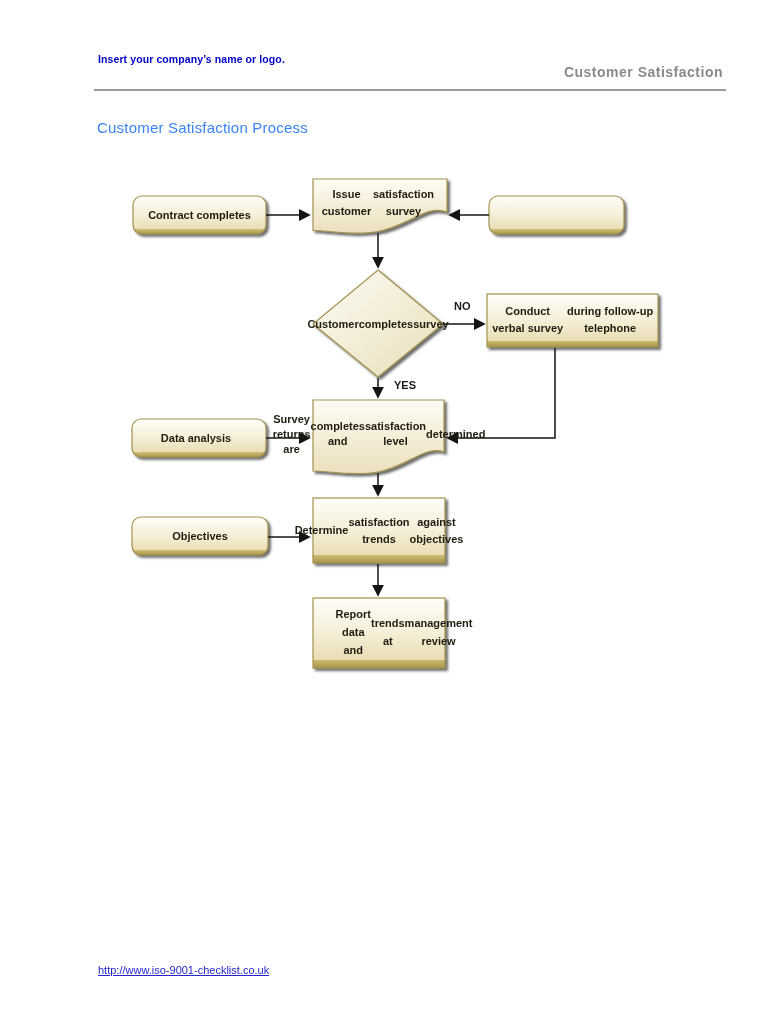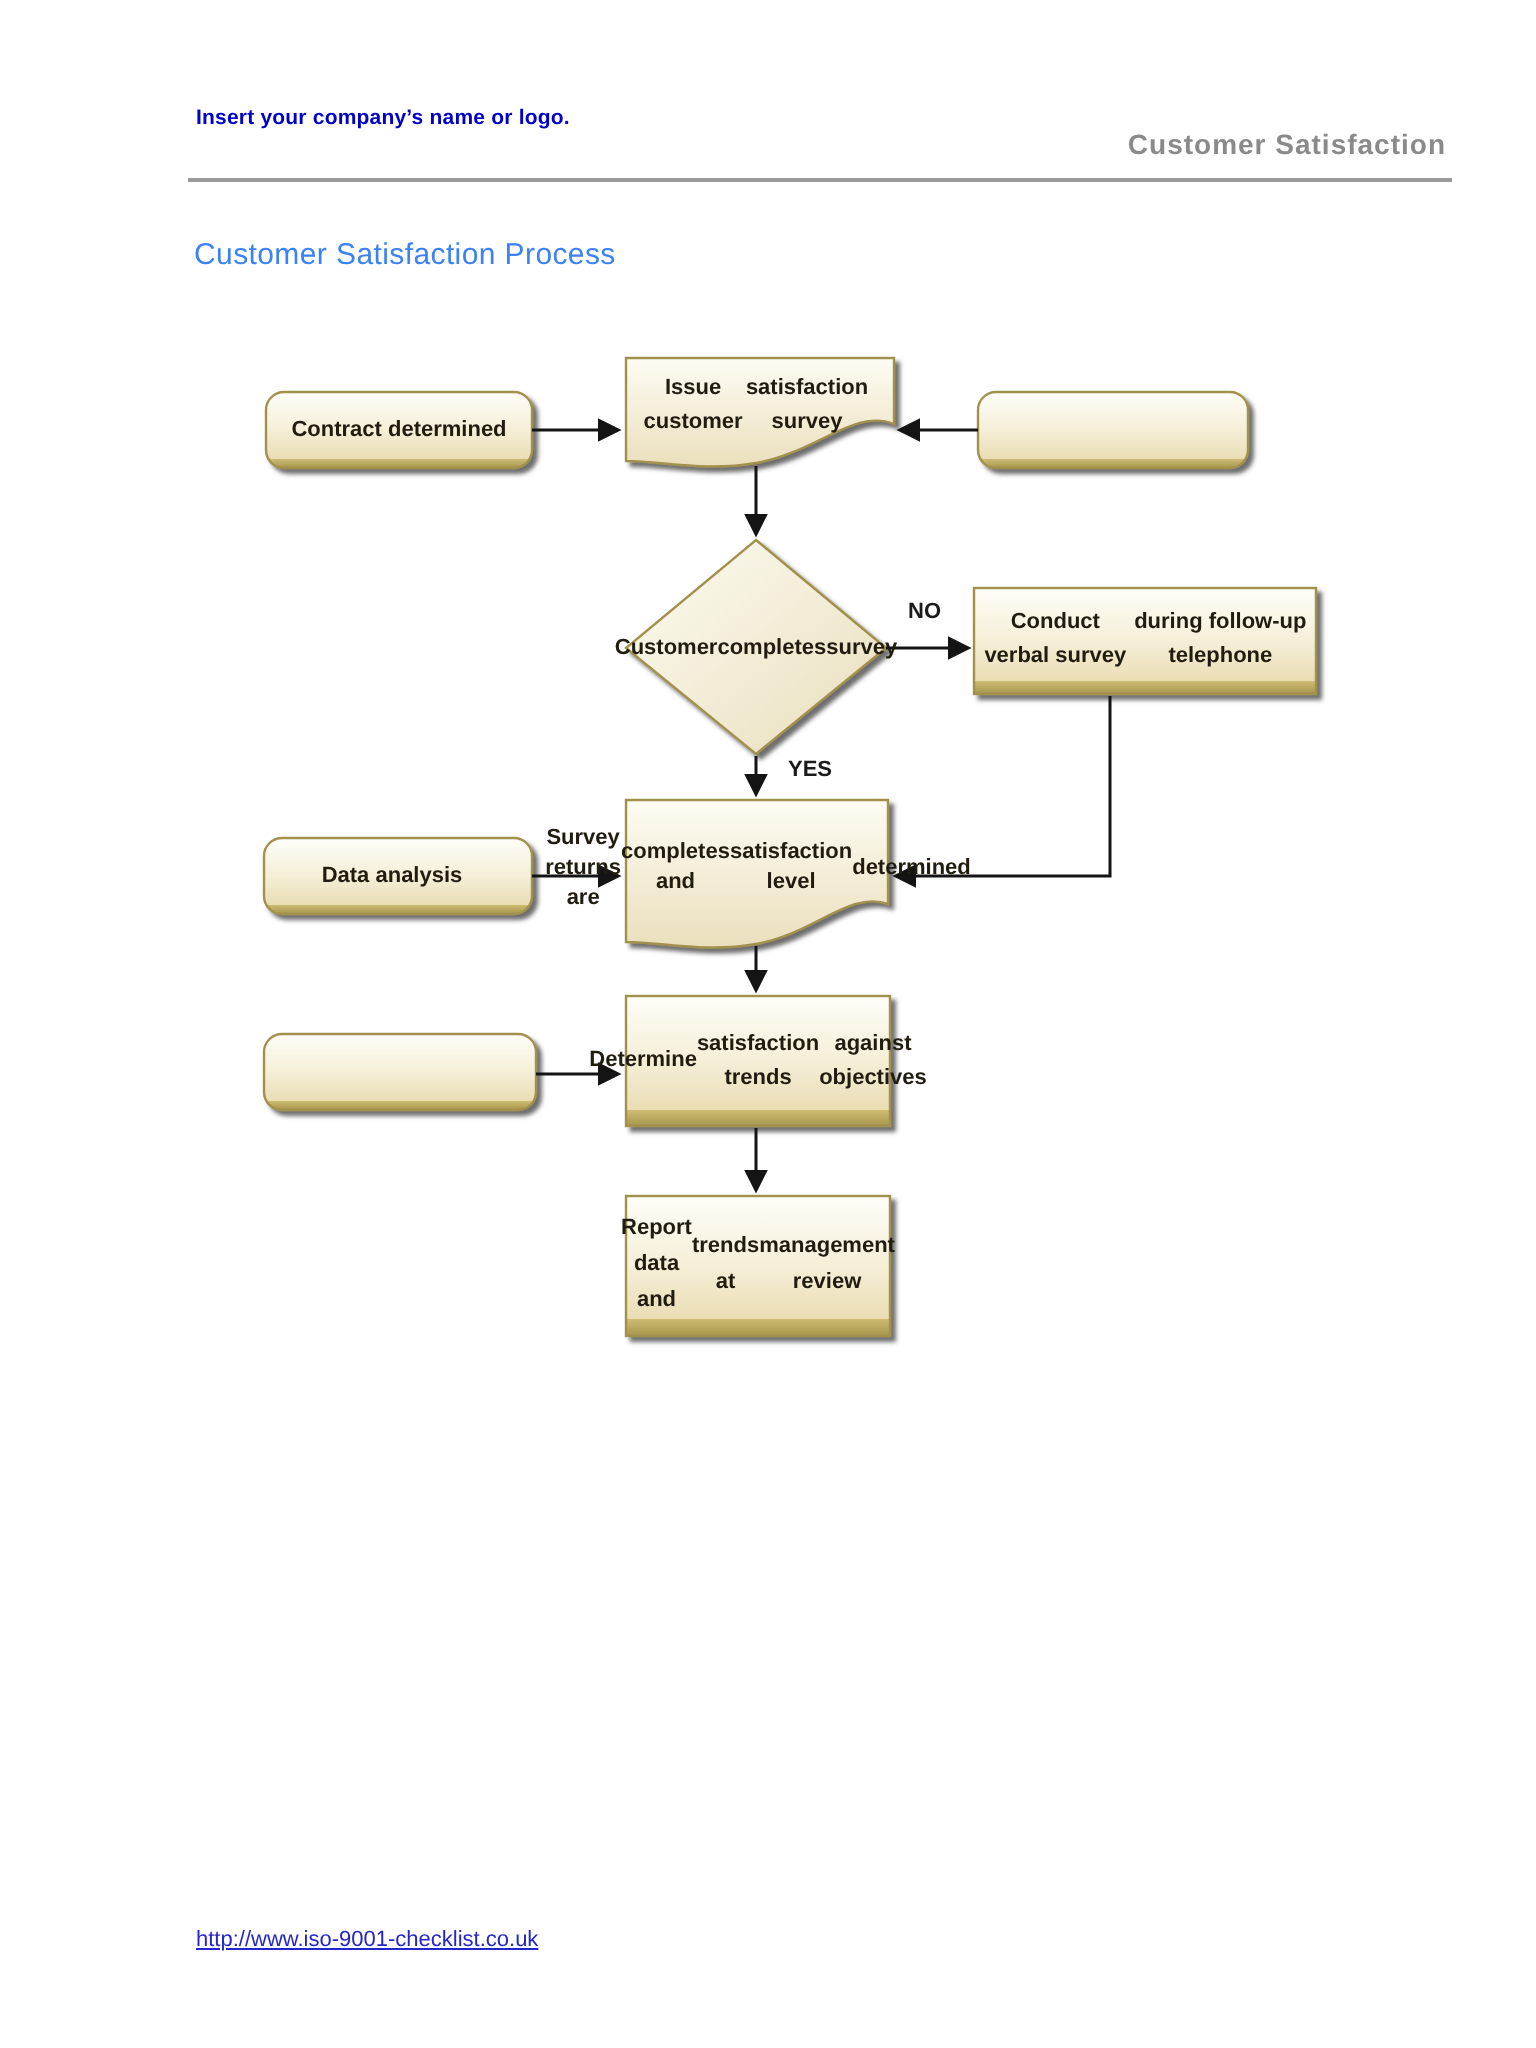--- a/index.html
+++ b/index.html
@@ -26,21 +26,21 @@
   svg.flow { position:absolute; left:0; top:0; }
   .node-label {
     position:absolute; display:flex; flex-direction:row;
     align-items:center; justify-content:center; text-align:center;
     font-weight:bold; color:#211C10; font-size:11px; line-height:15px;
     pointer-events:none;
   }
   .node-label span { display:block; }
   .lh16 { line-height:16px; }
   .lh17 { line-height:17px; }
-  .lh18 { line-height:18px; }
+  .lh18 { line-height:18px;margin-left:25px; }
   .edge-label {
     position:absolute; font-weight:bold; color:#1B1B1B; font-size:11px;
   }
   .footer-link {
     position:absolute; left:98px; top:964px;
     font-size:11px; color:#2525CC; text-decoration:underline;
   }
 </style>
 </head>
 <body>
@@ -98,21 +98,21 @@
       <line x1="443" y1="324" x2="484" y2="324" marker-end="url(#arrow)"></line>
       <line x1="378" y1="378" x2="378" y2="397" marker-end="url(#arrow)"></line>
       <polyline points="555,348 555,438 448,438" marker-end="url(#arrow)"></polyline>
       <line x1="266" y1="438" x2="309" y2="438" marker-end="url(#arrow)"></line>
       <line x1="378" y1="473" x2="378" y2="495" marker-end="url(#arrow)"></line>
       <line x1="268" y1="537" x2="309" y2="537" marker-end="url(#arrow)"></line>
       <line x1="378" y1="564" x2="378" y2="595" marker-end="url(#arrow)"></line>
     </g>
   </svg>
 
-  <div class="node-label" style="left:133px; top:196px; width:133px; height:38px;">Contract determined</div>
+  <div class="node-label" style="left:133px; top:196px; width:133px; height:38px;">Contract completes</div>
 
   <div class="node-label lh17" style="left:321px; top:181px; width:114px; height:44px;">
     <span>Issue customer</span>
     <span>satisfaction survey</span>
   </div>
 
 
   <div class="node-label lh16" style="left:338px; top:296px; width:80px; height:56px;">
     <span>Customer</span>
     <span>completes</span>
@@ -126,20 +126,21 @@
 
   <div class="node-label" style="left:132px; top:419px; width:128px; height:38px;">Data analysis</div>
 
   <div class="node-label" style="left:324px; top:402px; width:110px; height:64px;">
     <span>Survey returns are</span>
     <span>completes and</span>
     <span>satisfaction level</span>
     <span>determined</span>
   </div>
 
+  <div class="node-label" style="left:132px; top:517px; width:136px; height:38px;">Objectives</div>
 
   <div class="node-label lh17" style="left:320px; top:500px; width:118px; height:61px;">
     <span>Determine</span>
     <span>satisfaction trends</span>
     <span>against objectives</span>
   </div>
 
   <div class="node-label lh18" style="left:320px; top:601px; width:118px; height:62px;">
     <span>Report data and</span>
     <span>trends at</span>

